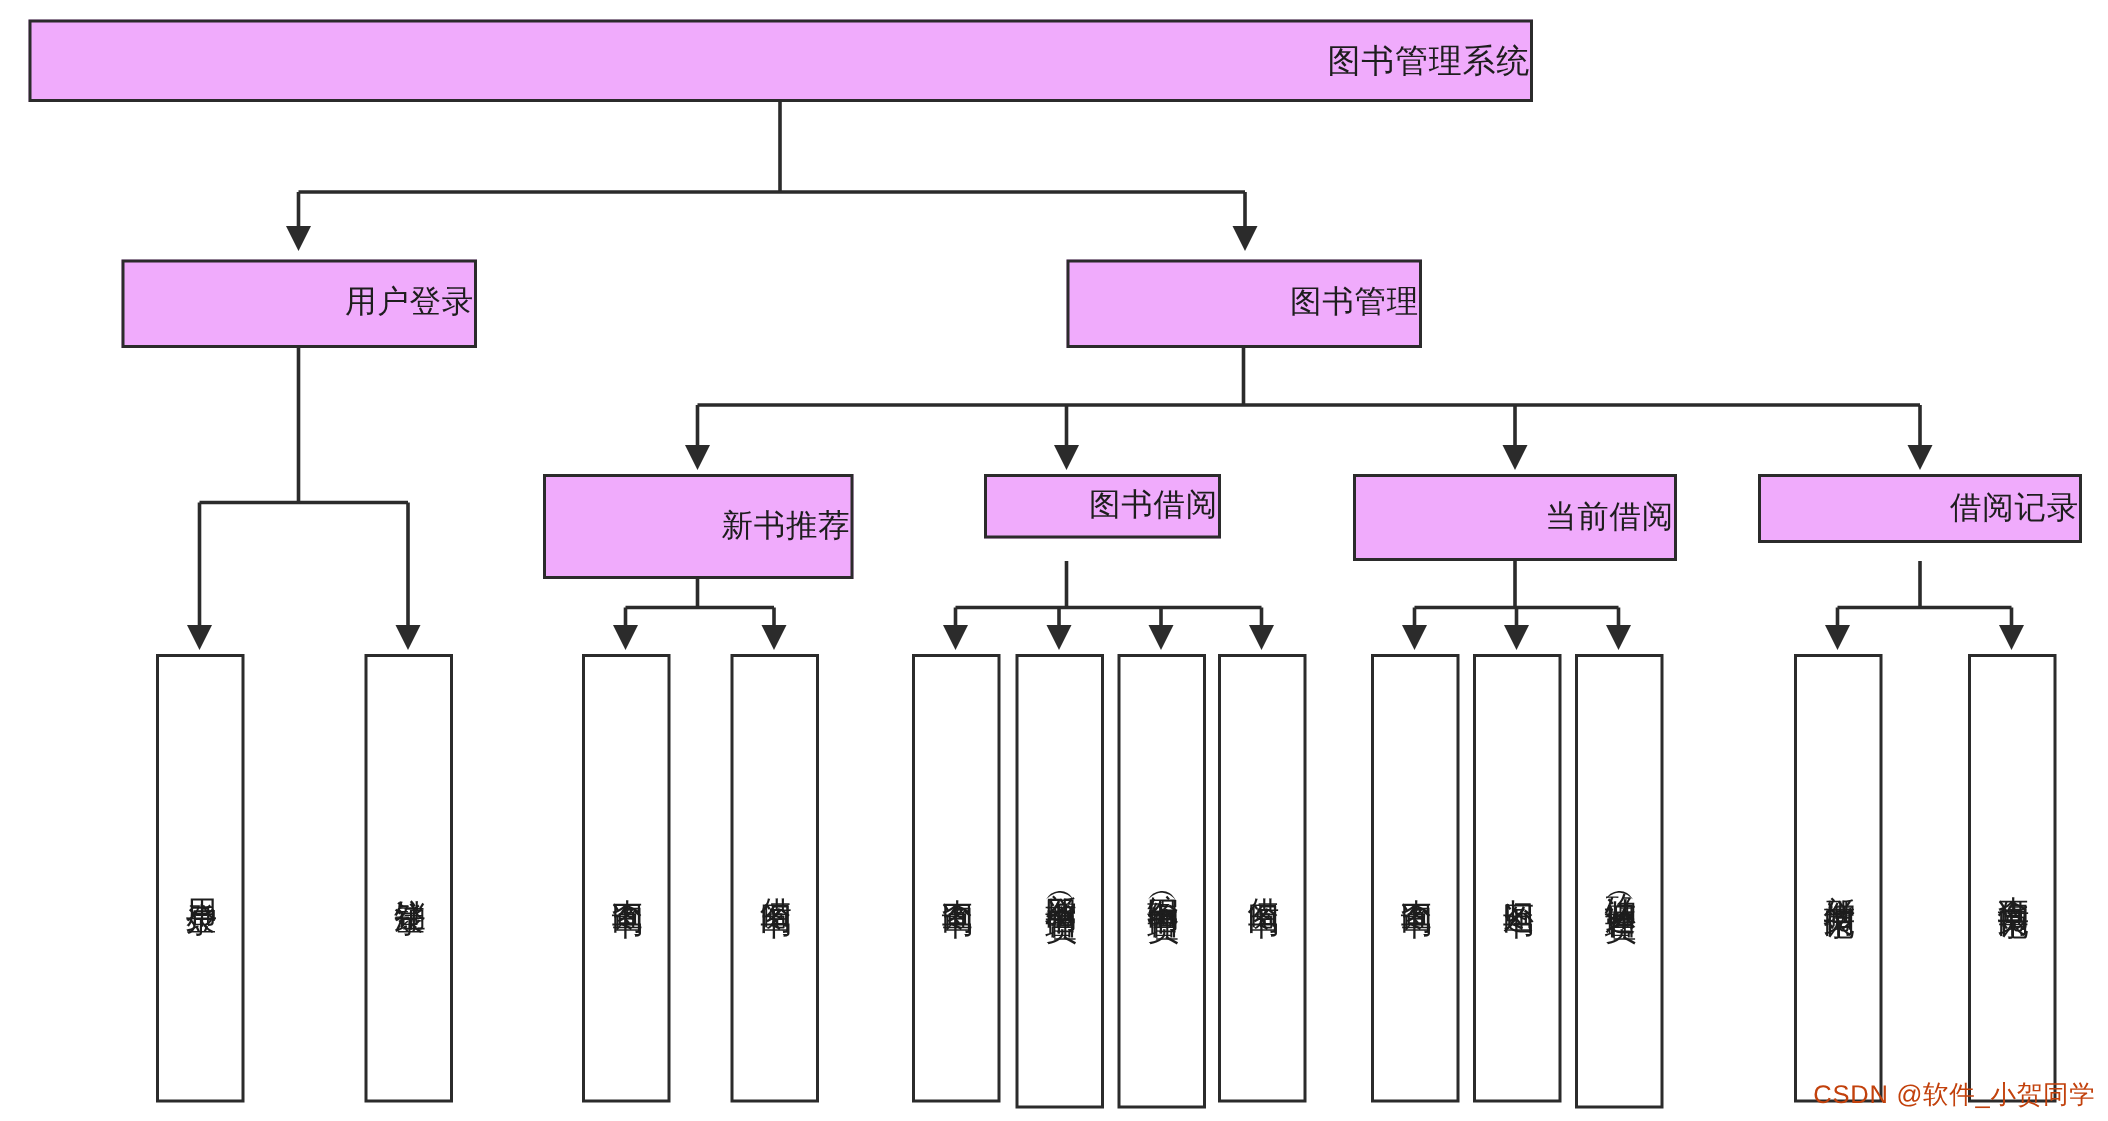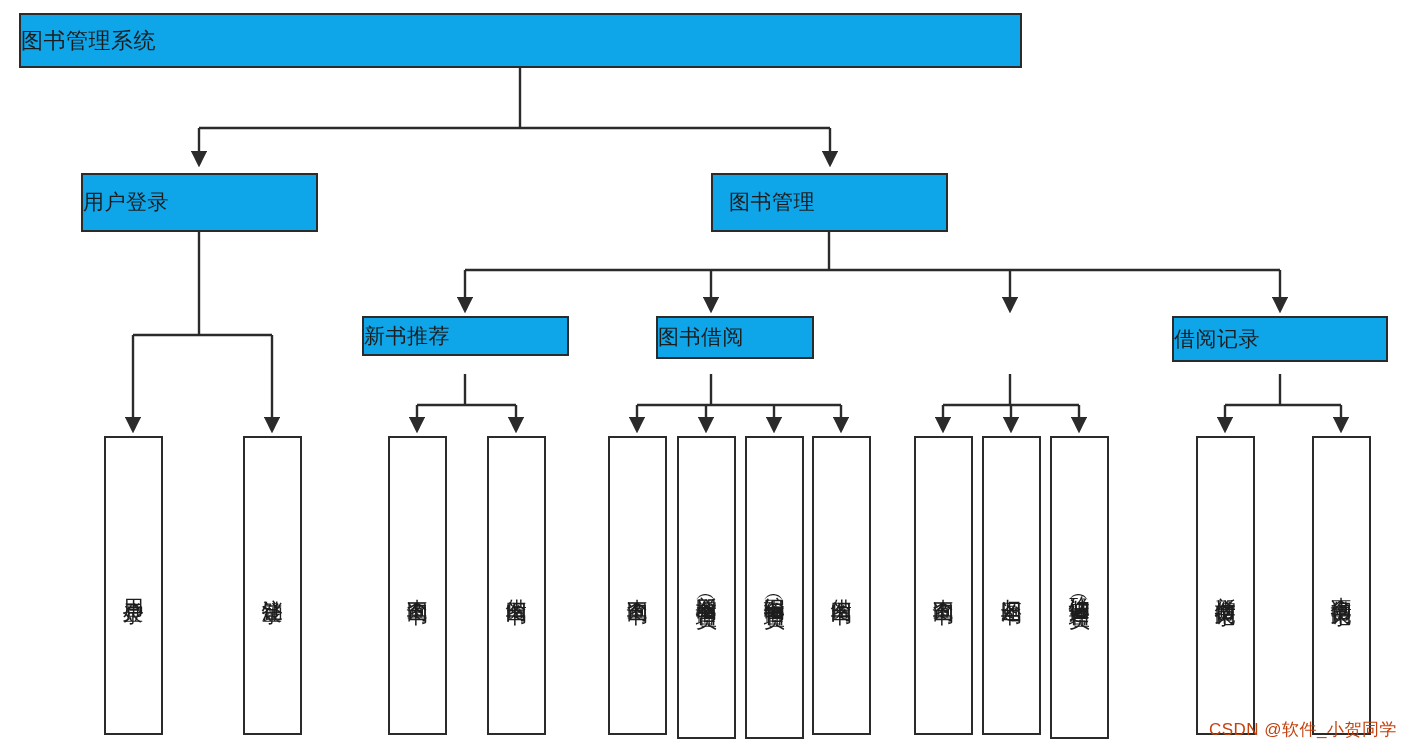--- a/index.html
+++ b/index.html
@@ -16,25 +16,25 @@
   }
   #wires{
     position:absolute;
     left:0; top:0;
     width:1405px; height:747px;
     pointer-events:none;
   }
   .node{
     position:absolute;
     box-sizing:border-box;
-    background:#0ea5e9;
+    background:#f0abfc;
     border:2px solid #2b2b2b;
     display:flex;
     align-items:center;
-    justify-content:flex-start;
+    justify-content:flex-end;
     z-index:2;
   }
   .node .label{
     font-size:21px;
     line-height:1.15;
     letter-spacing:0.5px;
     color:#1d1d1d;
     white-space:nowrap;
   }
   .node.root .label{font-size:22px;}
@@ -127,25 +127,28 @@
     <span class="label">图书管理系统</span>
   </div>
 
   <div class="node" style="left:81px; top:173px; width:237px; height:59px;">
     <span class="label">用户登录</span>
   </div>
   <div class="node" style="left:711px; top:173px; width:237px; height:59px;padding-left:16px;">
     <span class="label">图书管理</span>
   </div>
 
-  <div class="node" style="left:362px; top:316px; width:207px; height:40px;">
+  <div class="node" style="left:362px; top:316px; width:207px; height:70px;">
     <span class="label">新书推荐</span>
   </div>
   <div class="node" style="left:632px; top:316px; width:158px; height:43px;margin-left:24px;">
     <span class="label">图书借阅</span>
+  </div>
+  <div class="node" style="left:902px; top:316px; width:216px; height:58px;">
+    <span class="label">当前借阅</span>
   </div>
   <div class="node" style="left:1172px; top:316px; width:216px; height:46px;">
     <span class="label">借阅记录</span>
   </div>
 
   <div class="leaf" style="left:104px; top:436px; width:59px; height:299px;">
     <span class="label">用户登录</span>
   </div>
   <div class="leaf" style="left:243px; top:436px; width:59px; height:299px;">
     <span class="label">注销登录</span>

